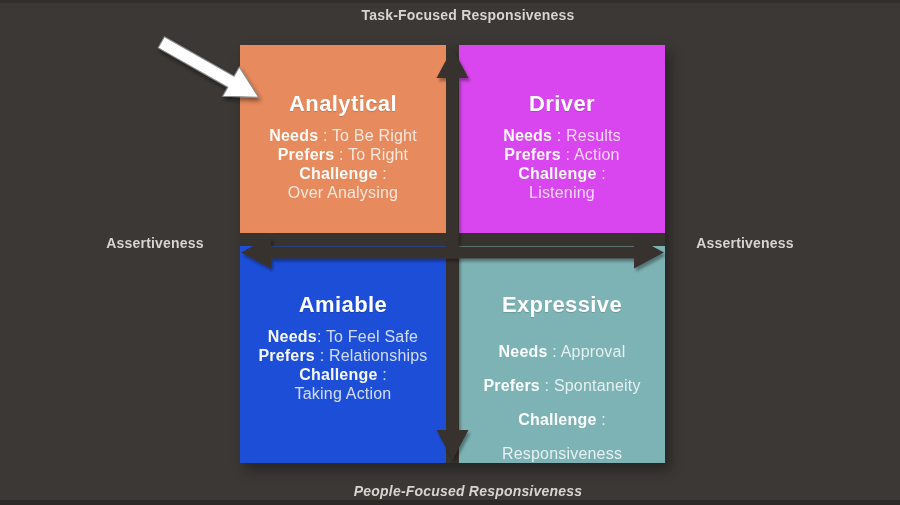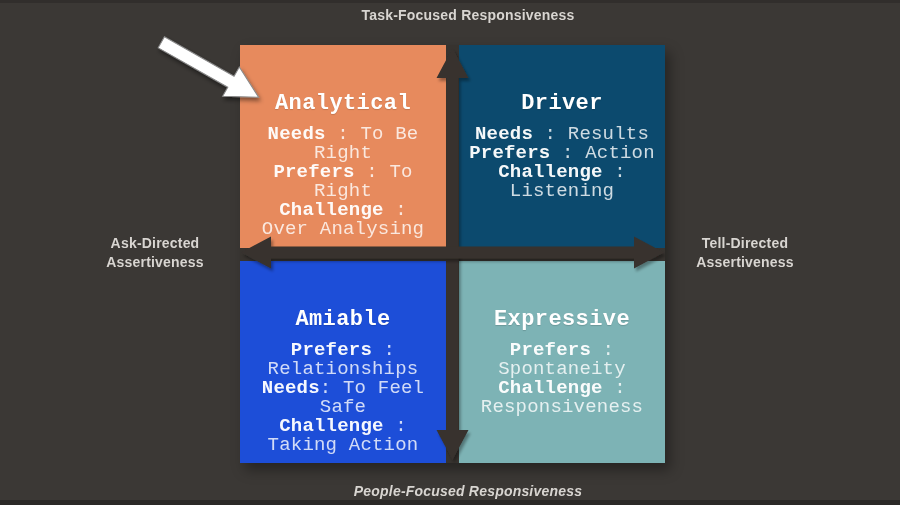--- a/index.html
+++ b/index.html
@@ -23,76 +23,75 @@
   .axis-right{left:660px;width:170px;top:234px;}
 
   .matrix{
     position:absolute;left:240px;top:45px;width:425px;height:418px;
     background:#37332f;
     display:grid;grid-template-columns:1fr 1fr;grid-template-rows:1fr 1fr;gap:13px;
     box-shadow:5px 7px 12px rgba(0,0,0,.35);
   }
   .quadrant{
     position:relative;display:flex;flex-direction:column;align-items:center;
-    padding-top:46px;text-align:center;box-sizing:border-box;font-family:Liberation Mono, monospace;
+    padding-top:46px;text-align:center;box-sizing:border-box;
   }
   .q-title{
     color:#ffffff;font-size:22px;font-weight:700;letter-spacing:.4px;
     margin-bottom:9px;text-shadow:0 1px 1px rgba(0,0,0,.15);
   }
-  .q-line{font-size:19px;line-height:19px;color:rgba(255,255,255,.80);letter-spacing:.2px;}
+  .q-line{font-size:16px;line-height:19px;color:rgba(255,255,255,.80);letter-spacing:.2px;}
   .q-line .b{font-weight:700;color:rgba(255,255,255,.96);}
 
   .arrows-svg{position:absolute;left:240px;top:45px;width:425px;height:418px;pointer-events:none;z-index:5;}
   .pointer-svg{position:absolute;left:152px;top:36px;width:118px;height:74px;z-index:9;pointer-events:none;}
 </style>
 </head>
 <body>
 
 <div class="stage">
 
   <div class="axis-label axis-top">Task-Focused Responsiveness</div>
   <div class="axis-label axis-bottom">People-Focused Responsiveness</div>
   <div class="axis-label axis-left">
-    <div>Ask-Directed</div>
     <div>Assertiveness</div>
   </div>
   <div class="axis-label axis-right">
-    <div>Tell-Directed</div>
     <div>Assertiveness</div>
   </div>
 
   <div class="matrix">
 
     <div class="quadrant" style="background: rgb(231, 138, 93);">
       <div class="q-title">Analytical</div>
       <div class="q-line"><span class="b">Needs</span><span> : To Be Right</span></div>
       <div class="q-line"><span class="b">Prefers</span><span> : To Right</span></div>
       <div class="q-line"><span class="b">Challenge</span><span> :</span></div>
       <div class="q-line"><span class="b"></span><span>Over Analysing</span></div>
     </div>
 
-    <div class="quadrant" style="background: #0c4a6e;">
+    <div class="quadrant" style="background: #d946ef;">
       <div class="q-title">Driver</div>
       <div class="q-line"><span class="b">Needs</span><span> : Results</span></div>
       <div class="q-line"><span class="b">Prefers</span><span> : Action</span></div>
       <div class="q-line"><span class="b">Challenge</span><span> :</span></div>
       <div class="q-line"><span class="b"></span><span>Listening</span></div>
     </div>
 
     <div class="quadrant" style="background: #1d4ed8;">
       <div class="q-title">Amiable</div>
+      <div class="q-line"><span class="b">Needs</span><span>: To Feel Safe</span></div>
       <div class="q-line"><span class="b">Prefers</span><span> : Relationships</span></div>
-      <div class="q-line"><span class="b">Needs</span><span>: To Feel Safe</span></div>
       <div class="q-line"><span class="b">Challenge</span><span> :</span></div>
       <div class="q-line"><span class="b"></span><span>Taking Action</span></div>
     </div>
 
-    <div class="quadrant" style="background: rgb(125, 179, 181);">
+    <div class="quadrant" style="background: rgb(125, 179, 181); gap: 15px;">
       <div class="q-title">Expressive</div>
+      <div class="q-line"><span class="b">Needs</span><span> : Approval</span></div>
       <div class="q-line"><span class="b">Prefers</span><span> : Spontaneity</span></div>
       <div class="q-line"><span class="b">Challenge</span><span> :</span></div>
       <div class="q-line"><span class="b"></span><span>Responsiveness</span></div>
     </div>
 
   </div>
 
   <svg class="arrows-svg" viewBox="0 0 425 418">
     <defs>
       <filter id="arrShadow" x="-20%" y="-20%" width="140%" height="140%">

